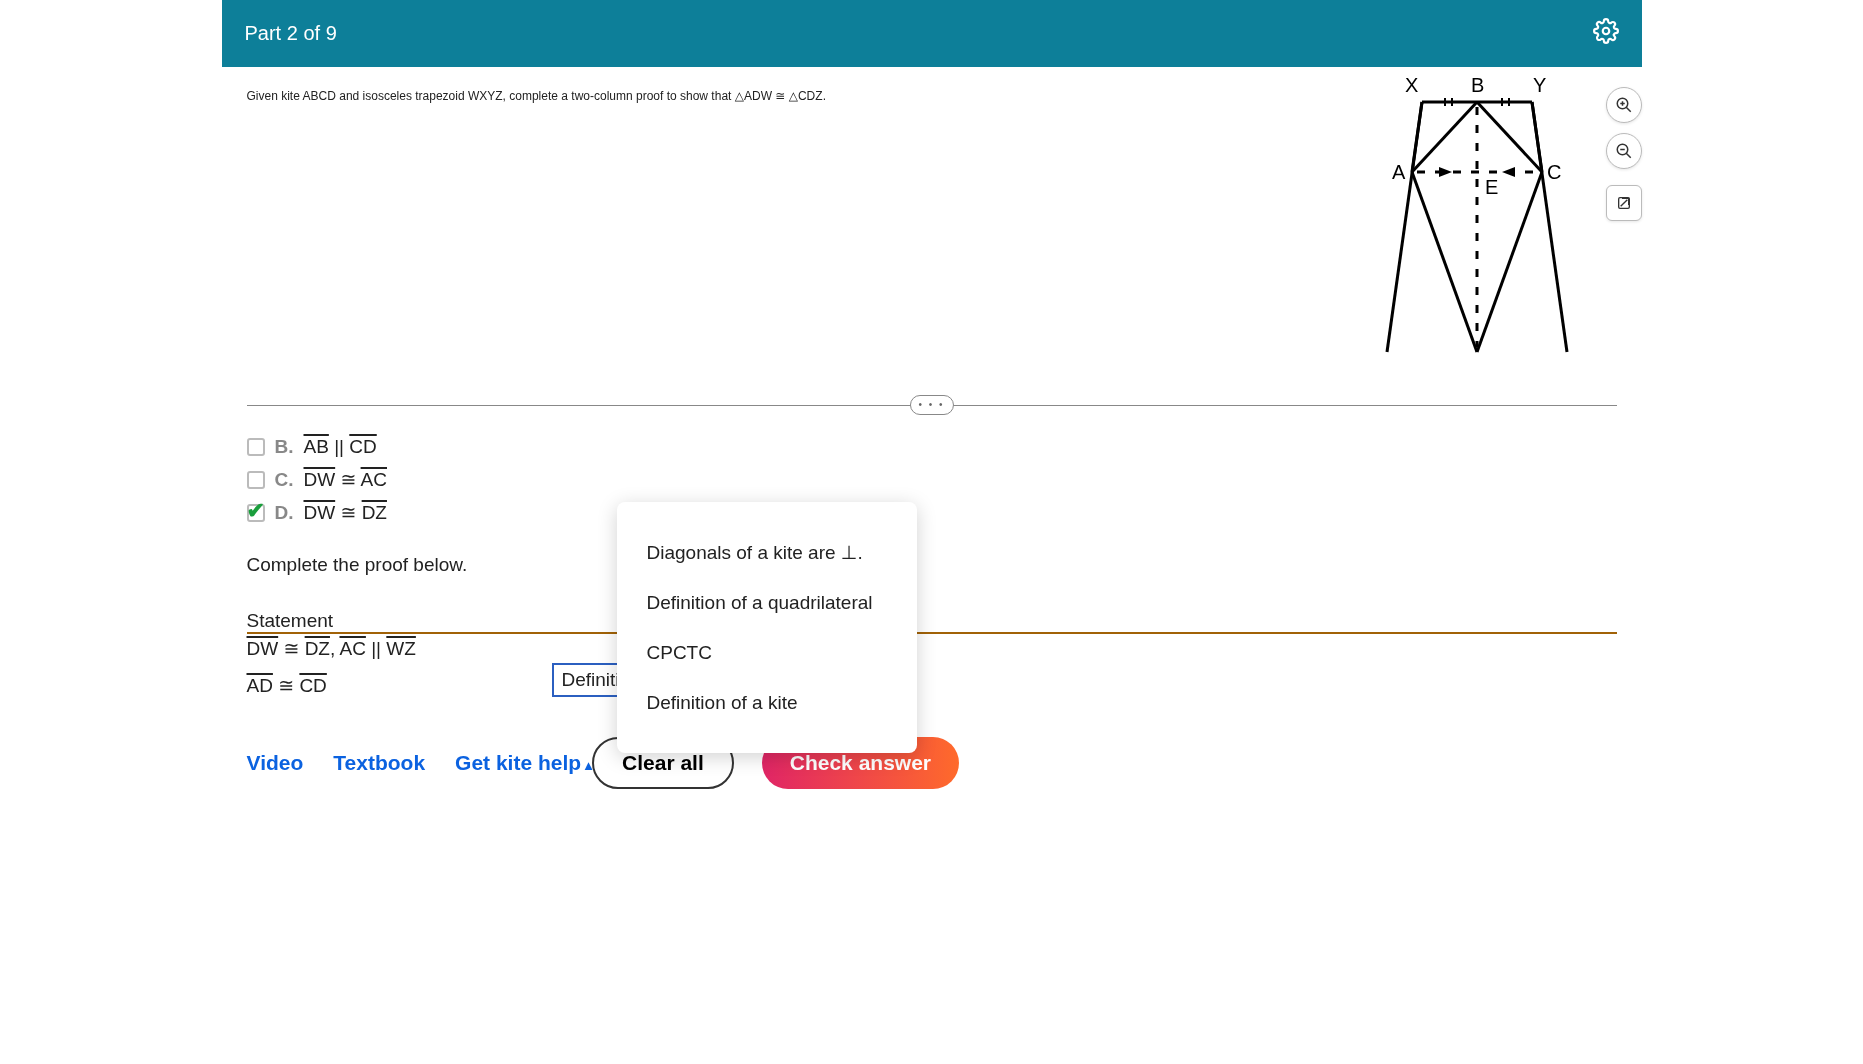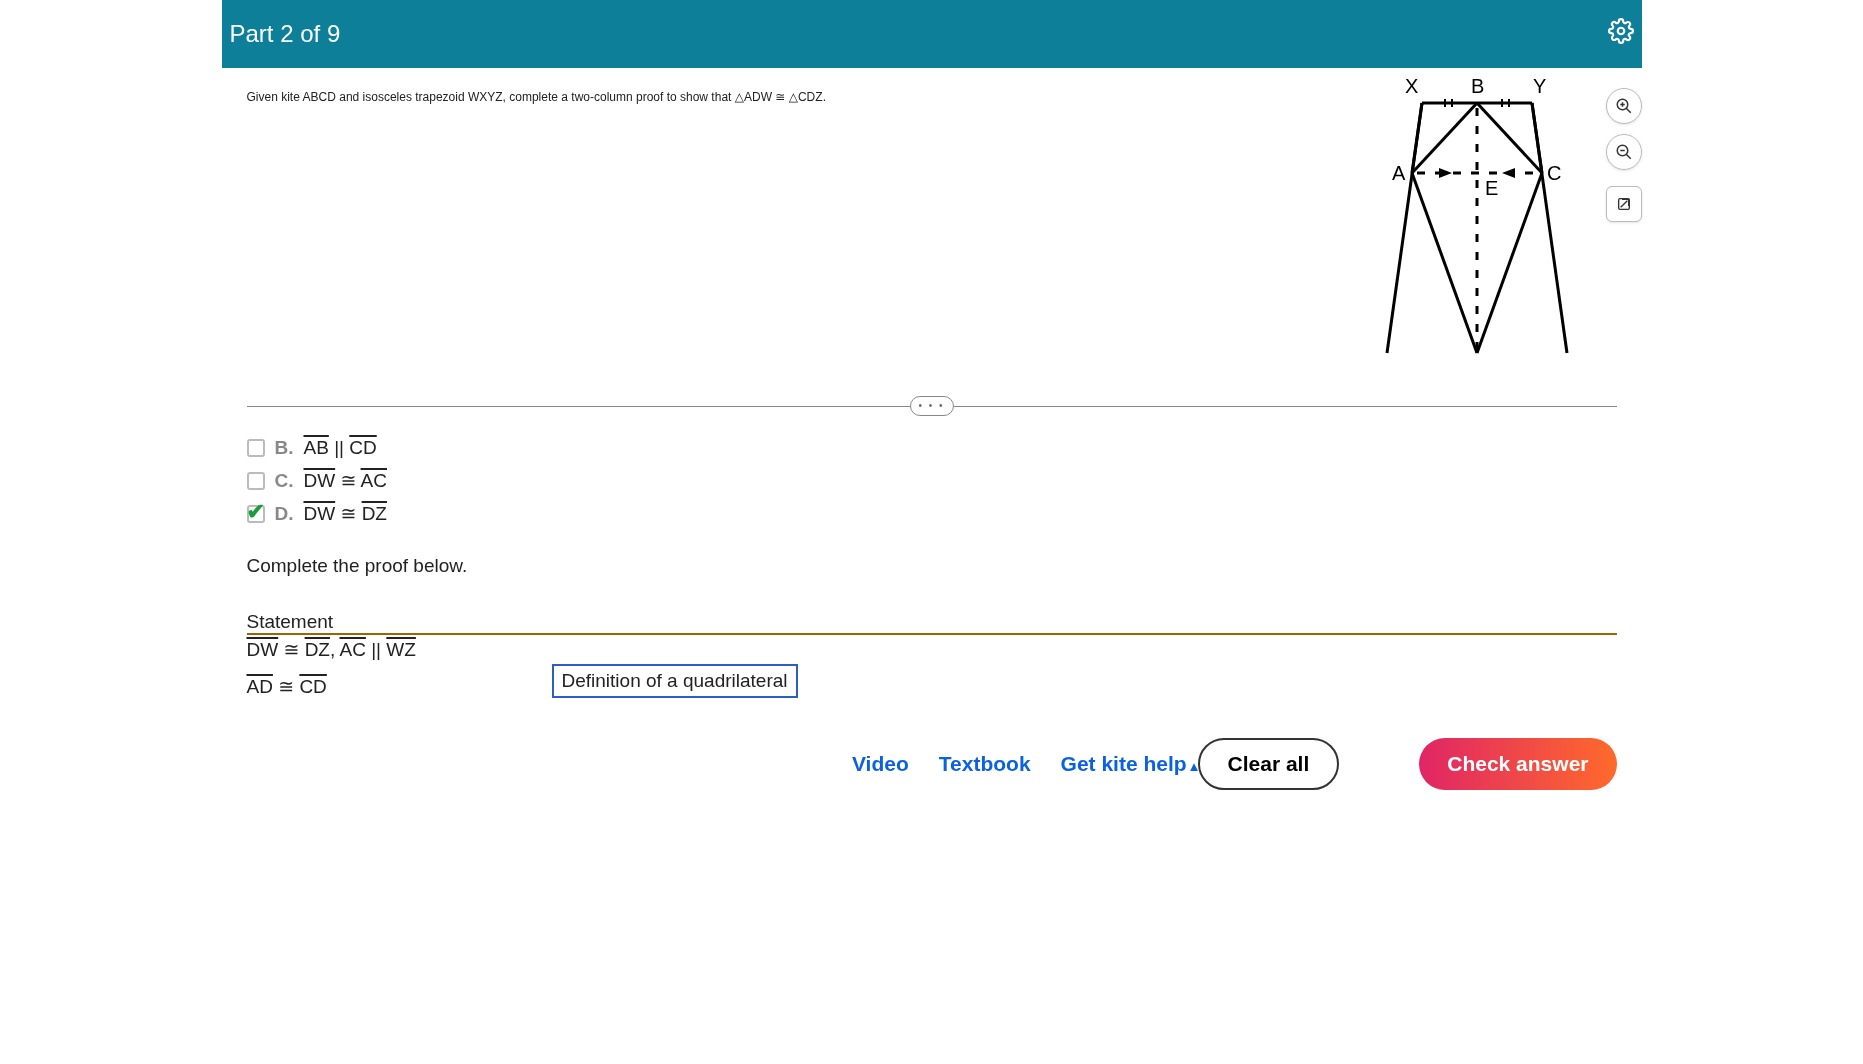--- a/index.html
+++ b/index.html
@@ -1,19 +1,19 @@
 <!DOCTYPE html>
 <html><head>
 <meta charset="utf-8">
 <style>
 * { box-sizing: border-box; margin: 0; padding: 0; }
 body { font-family: Arial, Helvetica, sans-serif; background: #fff; color: #222; }
 .outer { padding: 0 10px; }
 .container { max-width: 1420px; margin: 0 auto; position: relative; }
-.header-bar { background: #0d7f99; color: #fff; padding: 18px 8px; display: flex; justify-content: space-between; align-items: center; font-size: 24px; }
+.header-bar { background: #0d7f99; color: #fff; padding: 18px 23px; display: flex; justify-content: space-between; align-items: center; font-size: 20px; }
 .header-bar .settings-icon { cursor: pointer; }
 .content { padding: 20px 25px 10px 25px; position: relative; }
 .question-text { font-size: 12px; line-height: 1.5; max-width: 900px; }
 .figure-zone { position: absolute; right: 55px; top: 5px; }
 .zoom-controls { position: absolute; right: 0px; top: 20px; display: flex; flex-direction: column; gap: 10px; }
 .zoom-btn { width: 36px; height: 36px; border-radius: 50%; border: 1px solid #bbb; background: #fff; display: flex; align-items: center; justify-content: center; cursor: pointer; box-shadow: 0 1px 3px rgba(0,0,0,0.1); }
 .expand-btn { width: 36px; height: 36px; border-radius: 6px; border: 1px solid #bbb; background: #fff; display: flex; align-items: center; justify-content: center; cursor: pointer; margin-top: 6px; box-shadow: 0 1px 3px rgba(0,0,0,0.1); }
 .divider-area { position: relative; margin: 300px 0 30px 0; }
 .divider-line { border-top: 1px solid #888; }
 .divider-handle { position: absolute; left: 50%; top: -10px; transform: translateX(-50%); background: #fff; border: 1px solid #888; border-radius: 12px; padding: 0 8px; font-size: 10px; letter-spacing: 2px; line-height: 18px; color: #666; cursor: pointer; }
@@ -25,25 +25,25 @@
 .instruction { font-size: 19px; margin-bottom: 34px; }
 .proof-table { font-size: 19px; }
 .proof-header { display: flex; font-weight: normal; border-bottom: 2px solid #a16207; }
 .proof-header > div:first-child { width: 305px; }
 .proof-row { display: flex; padding-top: 3px; align-items: flex-end; }
 .proof-row > div:first-child { width: 305px; }
 .overline { text-decoration: overline; text-decoration-thickness: 1.5px; }
 .dropdown-popup { position: absolute; left: 395px; top: 435px; width: 300px; background: #fff; border-radius: 8px; box-shadow: 0 4px 20px rgba(0,0,0,0.18); padding: 25px 0; z-index: 50; }
 .dropdown-option { padding: 14px 30px; font-size: 19px; cursor: pointer; }
 .selected-box { border: 2px solid #2b5fc0; padding: 4px 8px; display: inline-block; font-size: 19px; }
-.footer { display: flex; align-items: center; justify-content: flex-end; padding: 30px 25px 10px 25px; }
+.footer { display: flex; align-items: center; justify-content: flex-start; padding: 30px 25px 10px 25px; }
 .help-links { display: flex; gap: 30px; align-items: center; }
 .help-link { color: #0b62e0; font-weight: bold; font-size: 21px; cursor: pointer; }
 .help-link.arrow:after { content: " ▴"; font-size: 14px; }
-.footer-buttons { display: flex; gap: 80px; align-items: center; }
+.footer-buttons { display: flex; gap: 28px; align-items: center; }
 .clear-btn { border: 2px solid #333; border-radius: 30px; background: #fff; padding: 12px 28px; font-size: 21px; font-weight: bold; cursor: pointer; }
 .check-btn { border: none; border-radius: 30px; background: linear-gradient(90deg,#e02566,#ff6a2b); color: #fff; padding: 14px 28px; font-size: 21px; font-weight: bold; cursor: pointer; }
 svg text { font-family: Arial; }
 </style>
 </head>
 <body>
 
 <div class="outer">
 <div class="container">
 
@@ -164,20 +164,26 @@
       <div class="proof-row">
         <div>
           <span class="overline">AD</span><span> ≅ </span><span class="overline">CD</span>
         </div>
         <div>
           <span class="selected-box">Definition of a quadrilateral</span>
         </div>
       </div>
     </div>
 
+    <div class="dropdown-popup">
+      <div class="dropdown-option">Diagonals of a kite are ⊥.</div>
+      <div class="dropdown-option">Definition of a quadrilateral</div>
+      <div class="dropdown-option">CPCTC</div>
+      <div class="dropdown-option">Definition of a kite</div>
+    </div>
 
   </div>
 
   <div class="footer">
     <div class="help-links">
       <span class="help-link">Video</span>
       <span class="help-link">Textbook</span>
       <span class="help-link arrow">Get kite help</span>
     </div>
     <div class="footer-buttons">

